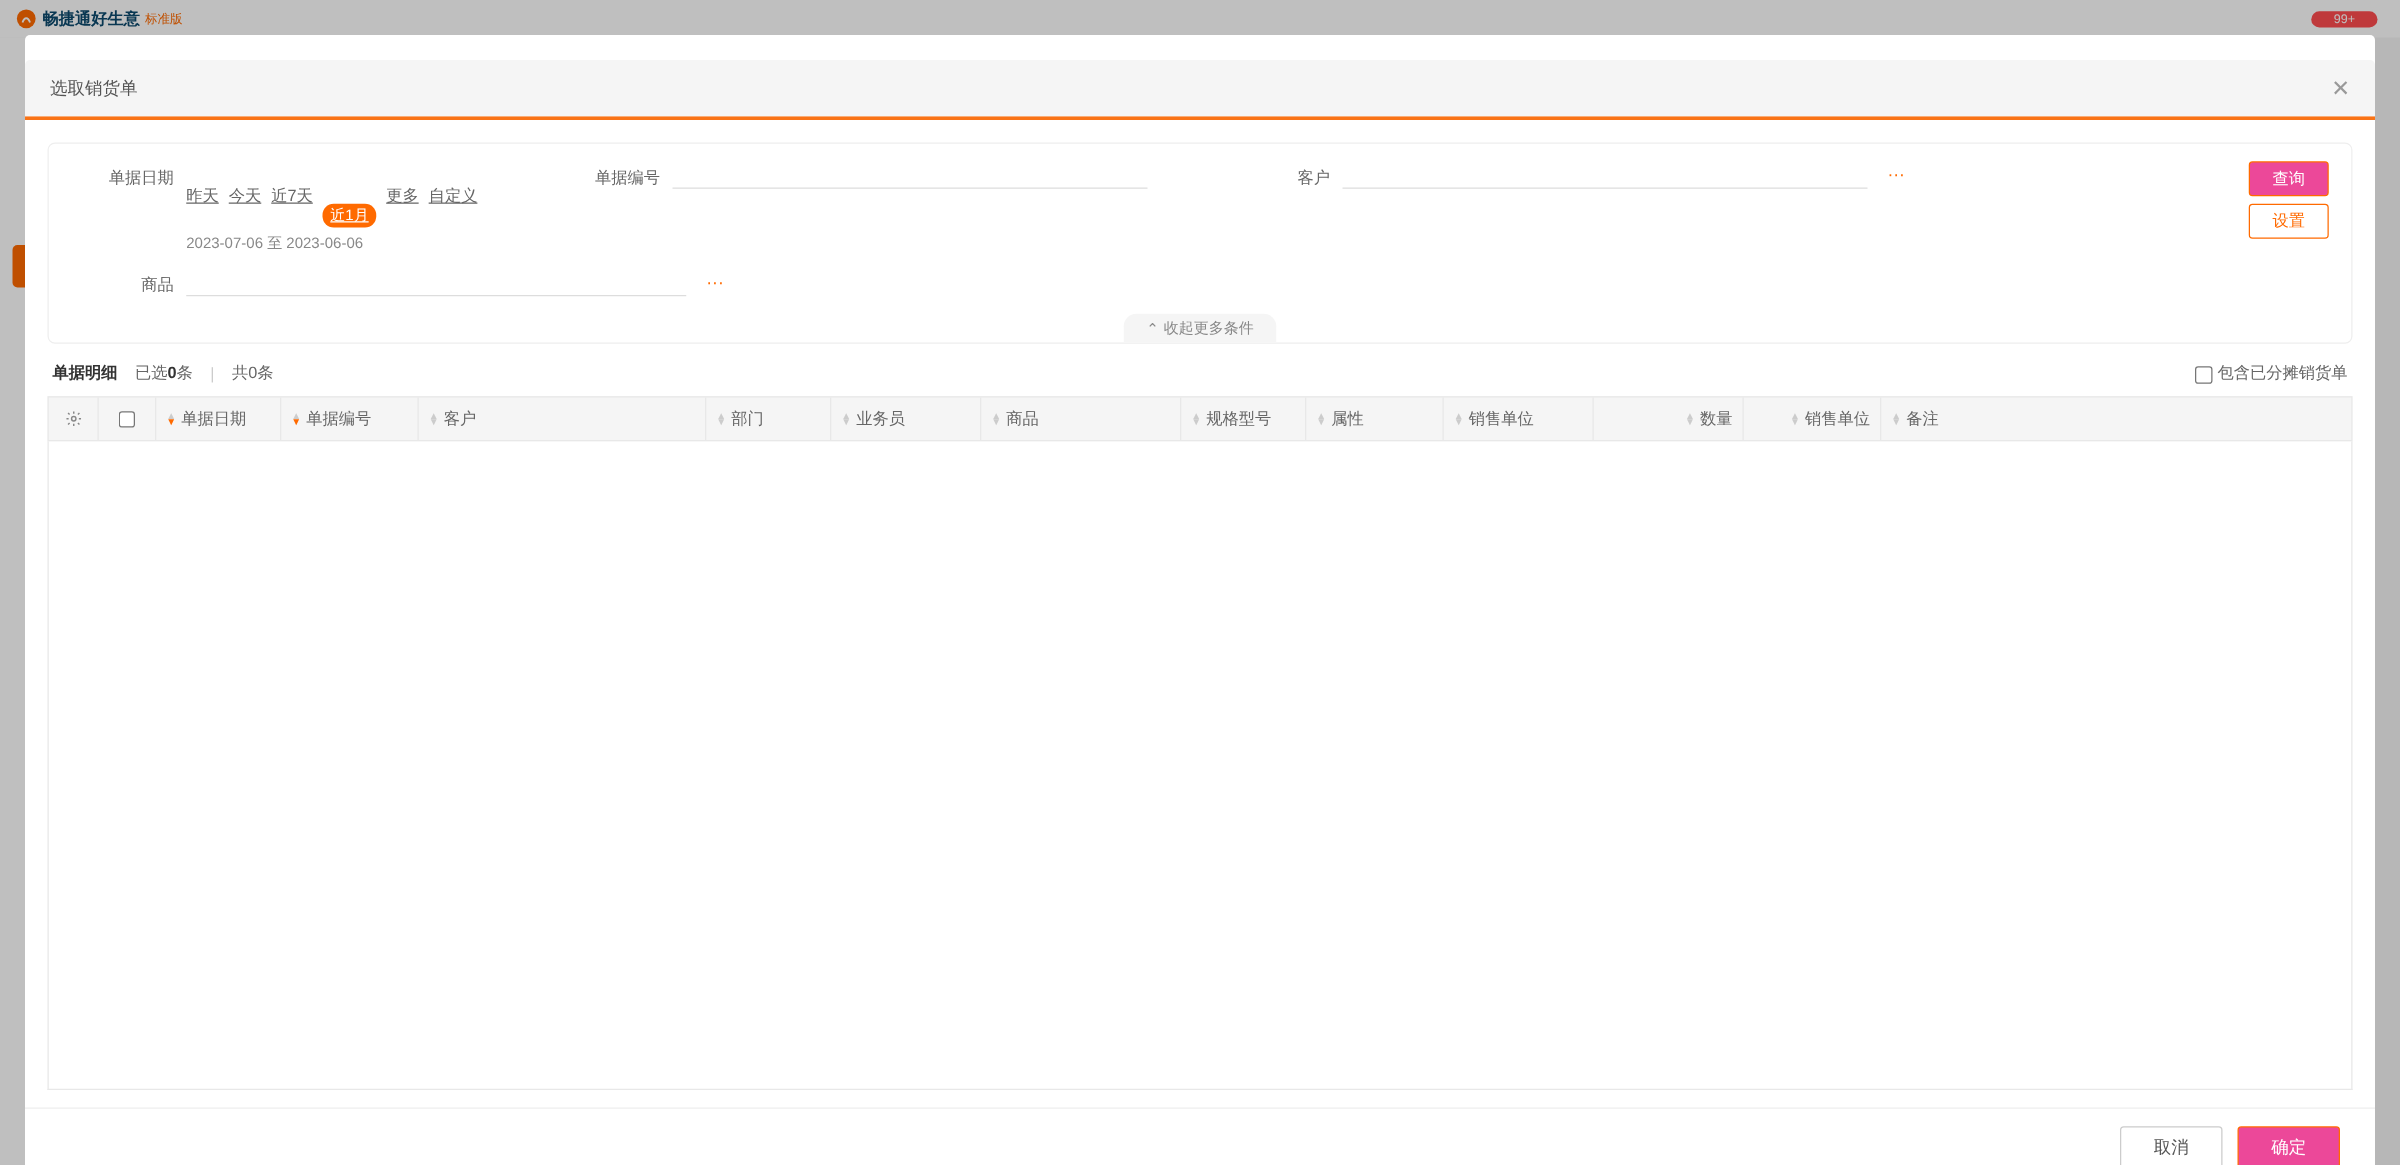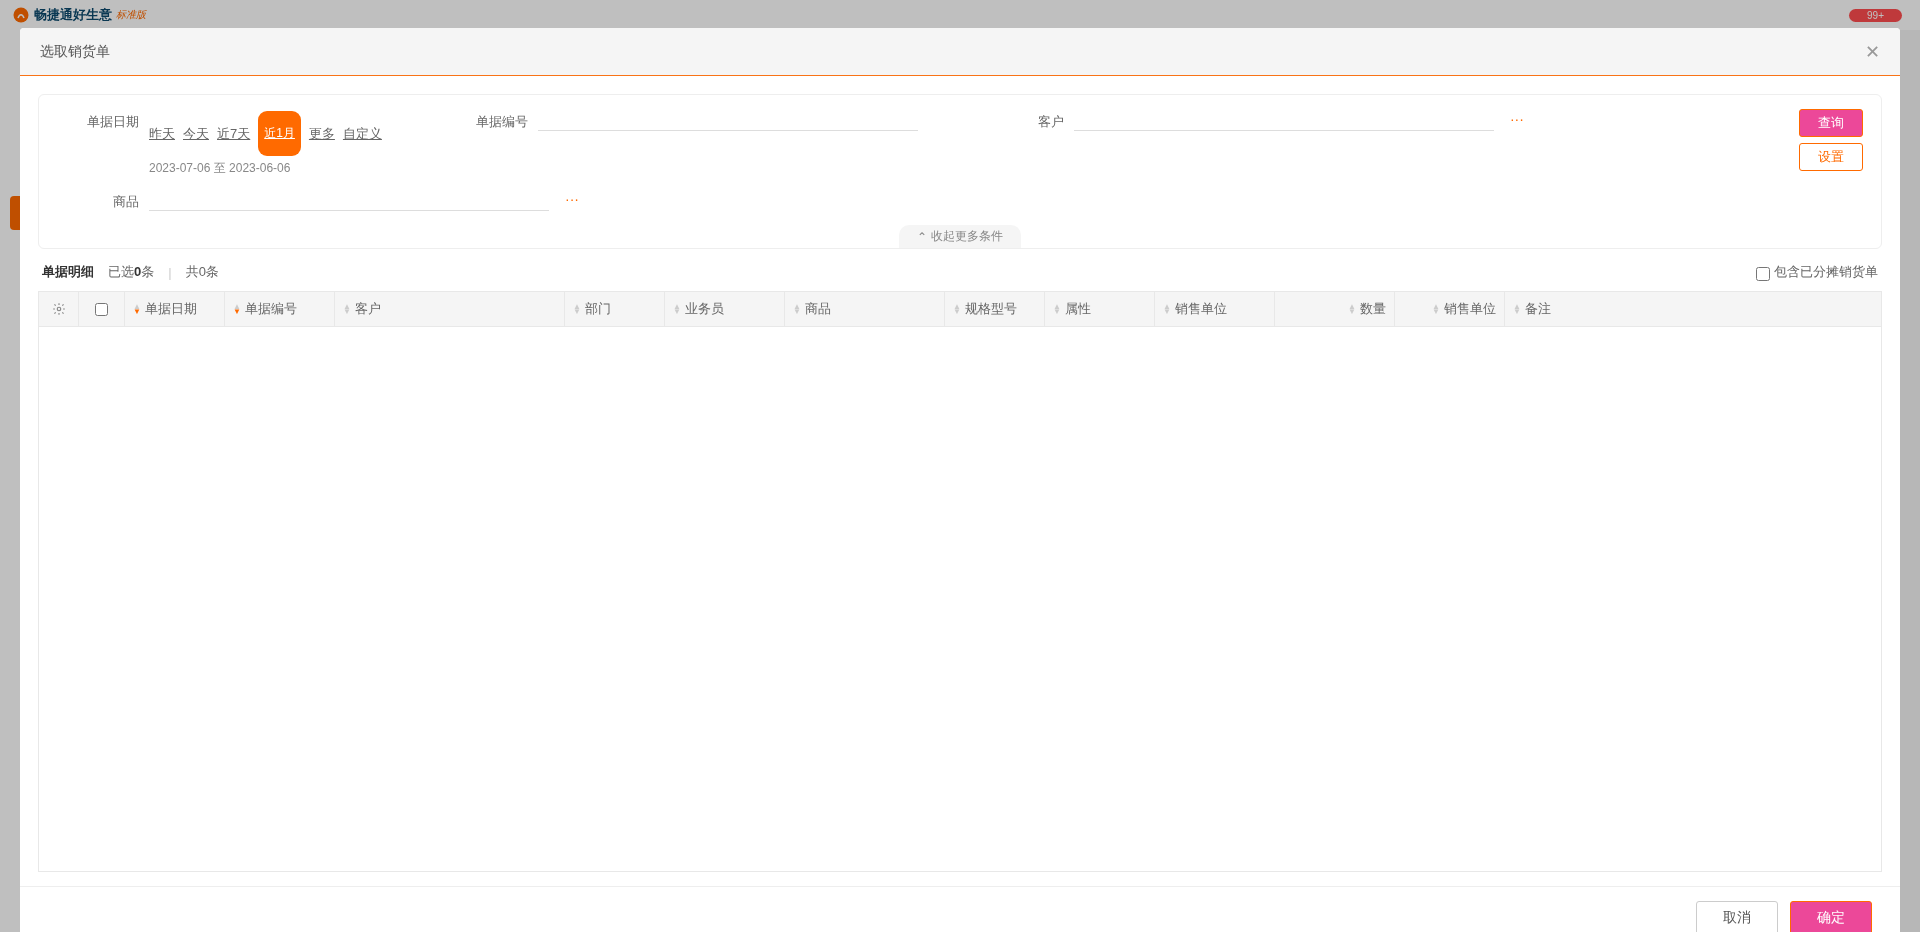--- a/index.html
+++ b/index.html
@@ -1,39 +1,39 @@
 <!DOCTYPE html>
 <html><head>
 <meta charset="utf-8">
 <style>
 *{box-sizing:border-box;margin:0;padding:0;font-family:"Microsoft YaHei",Arial,sans-serif;}
 body{background:#f5f5f5;width:1920px;height:932px;overflow:hidden;position:relative;}
 
 .bg-header{position:absolute;top:0;left:0;right:0;height:30px;background:#fff;display:flex;align-items:center;padding-left:12px;}
 .bg-logo{color:#0c4a6e;font-weight:bold;font-size:13px;display:flex;align-items:center;gap:4px;}
 .bg-logo svg{width:18px;height:18px;}
-.bg-sub{color:#ff6a00;font-size:10px;margin-left:4px;font-style:italic;}
+.bg-sub{color:#ff6a00;font-size:10px;margin-left:4px;}
 .bg-toolbar{position:absolute;top:0;right:0;height:30px;display:flex;align-items:center;gap:14px;padding-right:18px;}
 .bg-badge{background:#ff4d4f;color:#fff;font-size:10px;padding:1px 18px;border-radius:8px;}
 .bg-sidebar{position:absolute;top:30px;left:0;width:60px;bottom:0;background:#fff;border-right:1px solid #eee;display:flex;flex-direction:column;align-items:center;padding-top:16px;gap:26px;}
 .bg-sidebar .side-i{width:24px;height:24px;display:flex;align-items:center;justify-content:center;color:#888;}
 .bg-sidebar .side-i.active{background:#ff6a00;color:#fff;width:40px;height:34px;border-radius:4px;}
 .modal-overlay{position:absolute;inset:0;background:rgba(0,0,0,0.25);display:flex;align-items:flex-start;justify-content:center;padding-top:28px;}
 .modal{background:#fff;width:1880px;height:920px;border-radius:4px;display:flex;flex-direction:column;position:relative;}
-.modal-header{height:48px;border-bottom:1px solid #f97316;background:#f5f5f5;display:flex;align-items:center;justify-content:space-between;padding:0 20px;border-radius:4px 4px 0 0;}
+.modal-header{height:48px;border-bottom:3px solid #f97316;background:#f5f5f5;display:flex;align-items:center;justify-content:space-between;padding:0 20px;border-radius:4px 4px 0 0;margin-top:20px;}
 .modal-title{font-size:14px;color:#555;}
 .close-x{cursor:pointer;color:#999;font-size:18px;}
 .modal-body{flex:1;overflow:hidden;padding:18px 18px 0 18px;display:flex;flex-direction:column;}
 .search-card{border:1px solid #eee;border-radius:6px;padding:16px 24px 0 24px;position:relative;}
 .search-row{display:flex;gap:70px;margin-bottom:14px;align-items:flex-start;}
 .sfield{display:flex;align-items:flex-start;gap:10px;}
 .sfield-label{width:76px;text-align:right;font-size:13px;color:#666;padding-top:2px;white-space:nowrap;}
 .dt-opts{display:flex;gap:8px;font-size:13px;color:#666;align-items:center;}
 .dt-opts span{cursor:pointer;text-decoration:underline;}
-.dt-opts span.active{background:#ff6a00;color:#fff;padding:14px 6px;border-radius:9px;font-size:12px;}
+.dt-opts span.active{background:#ff6a00;color:#fff;padding:1px 6px;border-radius:9px;font-size:12px;margin-top:32px;}
 .dt-range{font-size:12px;color:#888;margin-top:4px;}
 .underline-input{width:380px;border:none;border-bottom:1px solid #ddd;font-size:13px;padding:2px 0;outline:none;}
 .underline-input.wide{width:420px;}
 .field-dots{color:#ff6a00;font-size:14px;margin-left:6px;cursor:pointer;}
 .action-btns{position:absolute;right:18px;top:14px;display:flex;flex-direction:column;gap:6px;}
 .btn{padding:4px 18px;font-size:13px;border-radius:3px;cursor:pointer;text-align:center;}
 .btn-primary{background:#ec4899;color:#fff;border:1px solid #ff6a00;}
 .btn-secondary{background:#fff;color:#ff6a00;border:1px solid #ff6a00;}
 .collapse-bar{text-align:center;margin-top:2px;}
 .collapse-pill{display:inline-flex;align-items:center;gap:4px;background:#f5f5f5;padding:3px 18px;border-radius:10px 10px 0 0;font-size:12px;color:#888;cursor:pointer;}

